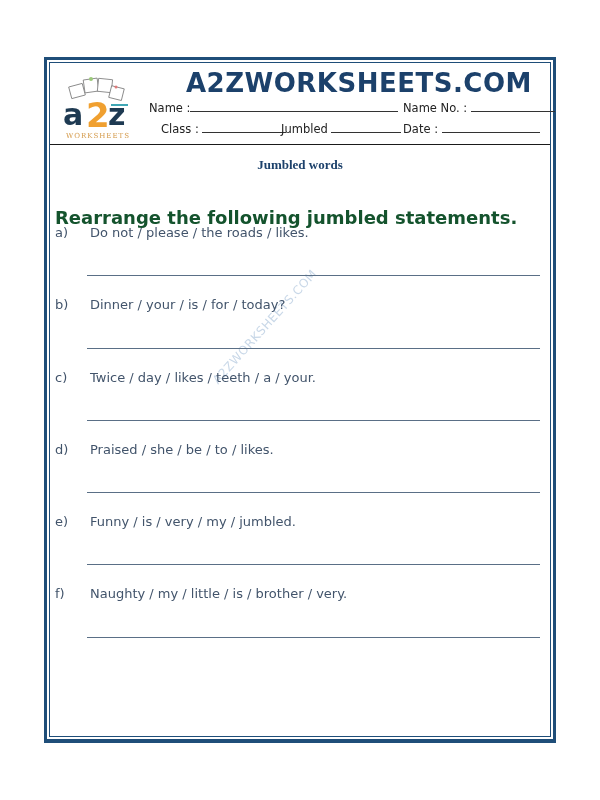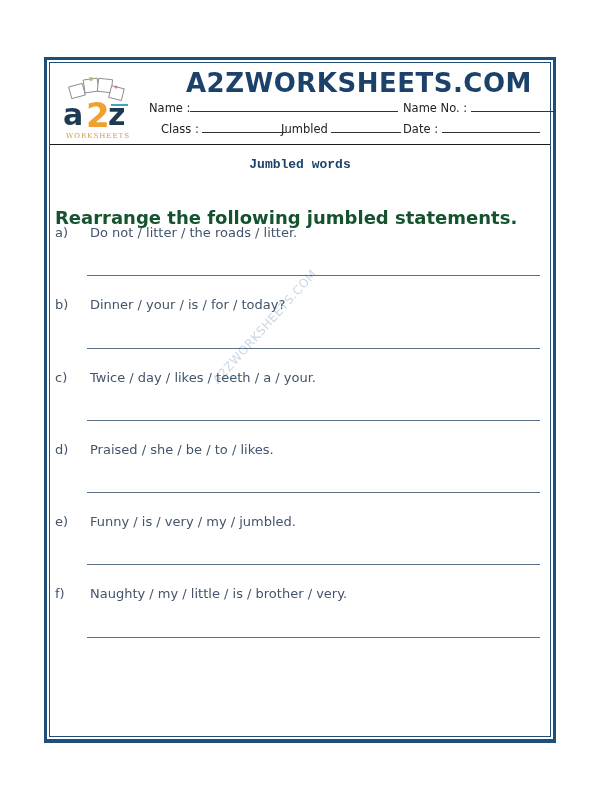--- a/index.html
+++ b/index.html
@@ -28,21 +28,21 @@
     .field-row {
       position: absolute; left: 99px; font-family: "DejaVu Sans", sans-serif;
       font-size: 11.5px; color: #222; white-space: nowrap;
     }
     .row1 { top: 37px; }
     .row2 { top: 58px; }
     .fld { position: absolute; white-space: nowrap; }
     .blank { display: inline-block; border-bottom: 1px solid #333; height: 11px; vertical-align: baseline; }
     .sheet-title {
       position: absolute; left: 0; width: 600px; top: 157px; text-align: center;
-      font-family: Liberation Mono, monospace; font-size: 13px; color: #1c416b; font-weight: bold;
+      font-family: Liberation Serif, serif; font-size: 13px; color: #1c416b; font-weight: bold;
     }
     .instruction {
       position: absolute; left: 55px; top: 190px;
       font-family: "DejaVu Sans", sans-serif; font-size: 18px; color: #14532d; font-weight: bold; margin-top: 17px;
     }
     .q {
       position: absolute; left: 55px; font-family: "DejaVu Sans", sans-serif;
       font-size: 13px; color: #42546b;
     }
     .q .lbl { position: absolute; left: 0; top: 0; width: 30px; }
@@ -113,21 +113,21 @@
   </div>
 </div>
 
 <div class="sheet-title">Jumbled words</div>
 <div class="instruction">Rearrange the following jumbled statements.</div>
 
 <div class="watermark">A2ZWORKSHEETS.COM</div>
 
 <div class="q" style="top:225px;">
   <span class="lbl">a)</span>
-  <span class="txt">Do not / litter / the roads / litter.</span>
+  <span class="txt">Do not / please / the roads / likes.</span>
 </div>
 <div class="ans-line" style="top:275px;"></div>
 
 <div class="q" style="top:297px;">
   <span class="lbl">b)</span>
   <span class="txt">Dinner / your / is / for / today?</span>
 </div>
 <div class="ans-line" style="top:348px;"></div>
 
 <div class="q" style="top:370px;">

